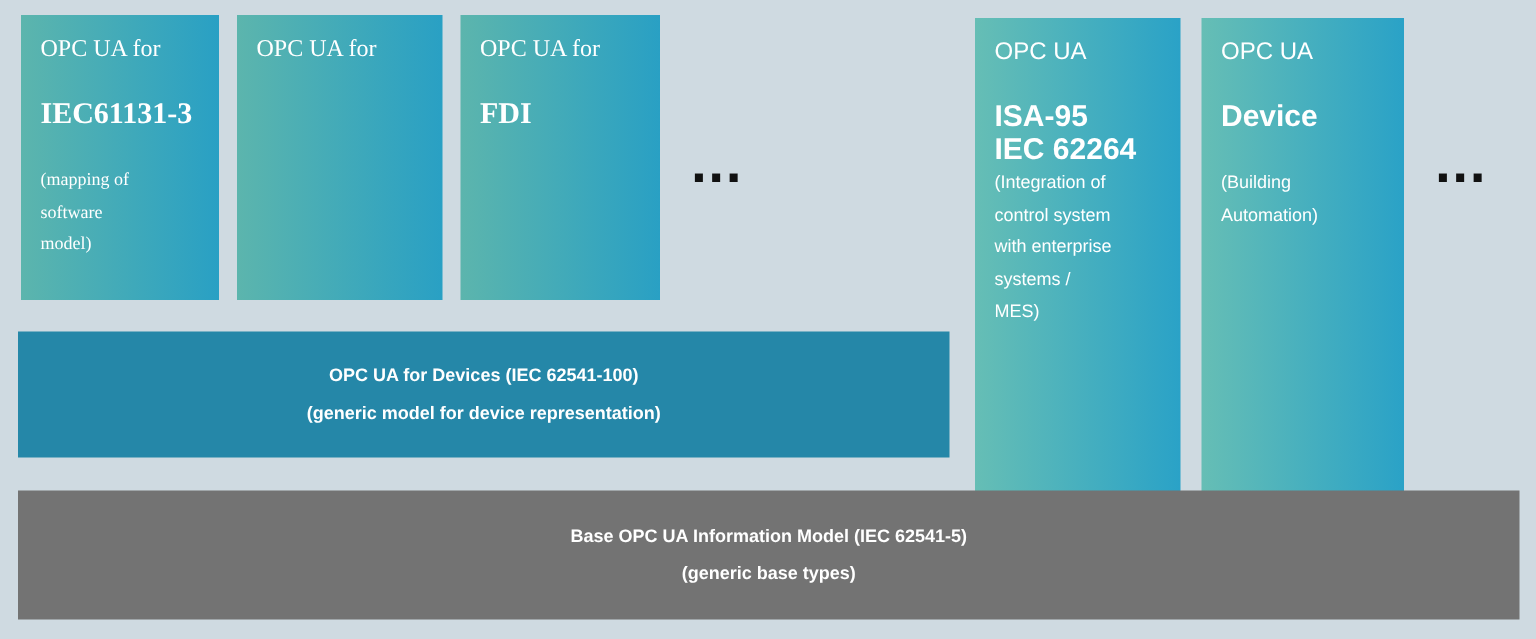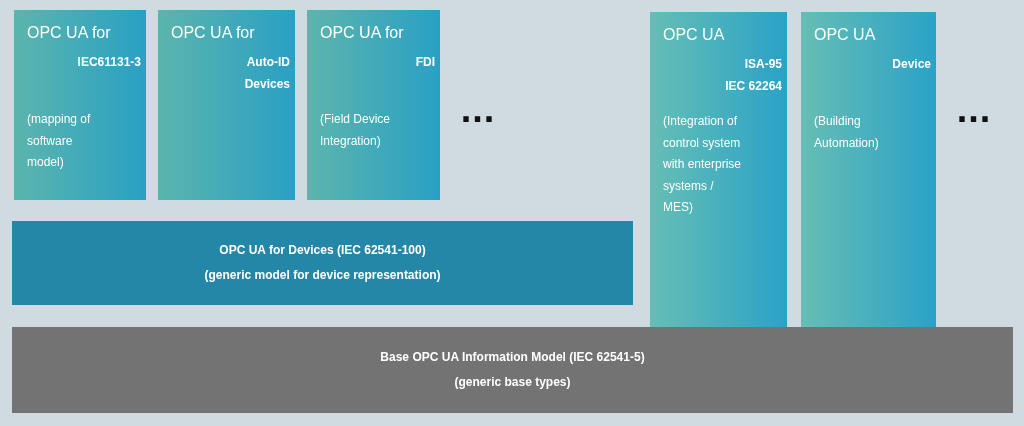--- a/index.html
+++ b/index.html
@@ -13,43 +13,42 @@
     height: 426px;
     background: #cfdae1;
     overflow: hidden;
   }
   
   .spec-box {
     position: absolute;
     background: linear-gradient(90deg, #5cb5ad 0%, #29a0c4 100%);
     color: #ffffff;
   }
-  .spec-box.short { top: 10px;  height: 190px; }
+  .spec-box.short { top: 10px;  height: 190px; font-family: Liberation Serif, serif; }
   .spec-box.tall  { top: 12px;  height: 316px; }
   #box-iec61131 { left: 14px;  width: 132px; }
   #box-auto-id  { left: 158px; width: 137px; }
   #box-fdi      { left: 307px; width: 133px; }
   #box-isa95    { left: 650px; width: 137px; background: linear-gradient(90deg, #66beb5 0%, #2aa2c7 100%); }
   #box-bacnet   { left: 801px; width: 135px; background: linear-gradient(90deg, #66beb5 0%, #2aa2c7 100%); }
 
   .box-header {
     position: absolute;
     top: 12px; left: 13px; right: 5px;
     font-size: 16px;
     line-height: 21px;
     font-weight: normal;
   }
   .box-title {
     position: absolute;
-    top: 41px; left: 13px; right: 5px;
-    font-size: 12px;
+    top: 55px; left: 13px; right: 5px;
+    font-size: 20px;
     line-height: 22px;
     font-weight: bold;
     white-space: pre-line;
-    text-align: right;
   }
   .box-desc {
     position: absolute;
     top: 99px; left: 13px; right: 4px;
     font-size: 12px;
     line-height: 21.5px;
     font-weight: normal;
     white-space: pre-line;
   }
 
@@ -104,29 +103,25 @@
   <div class="spec-box short" id="box-iec61131">
     <div class="box-header">OPC UA for</div>
     <div class="box-title">IEC61131-3</div>
     <div class="box-desc">(mapping of
 software
 model)</div>
   </div>
 
   <div class="spec-box short" id="box-auto-id">
     <div class="box-header">OPC UA for</div>
-    <div class="box-title">Auto-ID
-Devices</div>
   </div>
 
   <div class="spec-box short" id="box-fdi">
     <div class="box-header">OPC UA for</div>
     <div class="box-title">FDI</div>
-    <div class="box-desc">(Field Device
-Integration)</div>
   </div>
 
   <div class="dots" id="ellipsis-left">...</div>
 
   <div class="spec-box tall" id="box-isa95">
     <div class="box-header">OPC UA</div>
     <div class="box-title">ISA-95
 IEC 62264</div>
     <div class="box-desc">(Integration of
 control system

